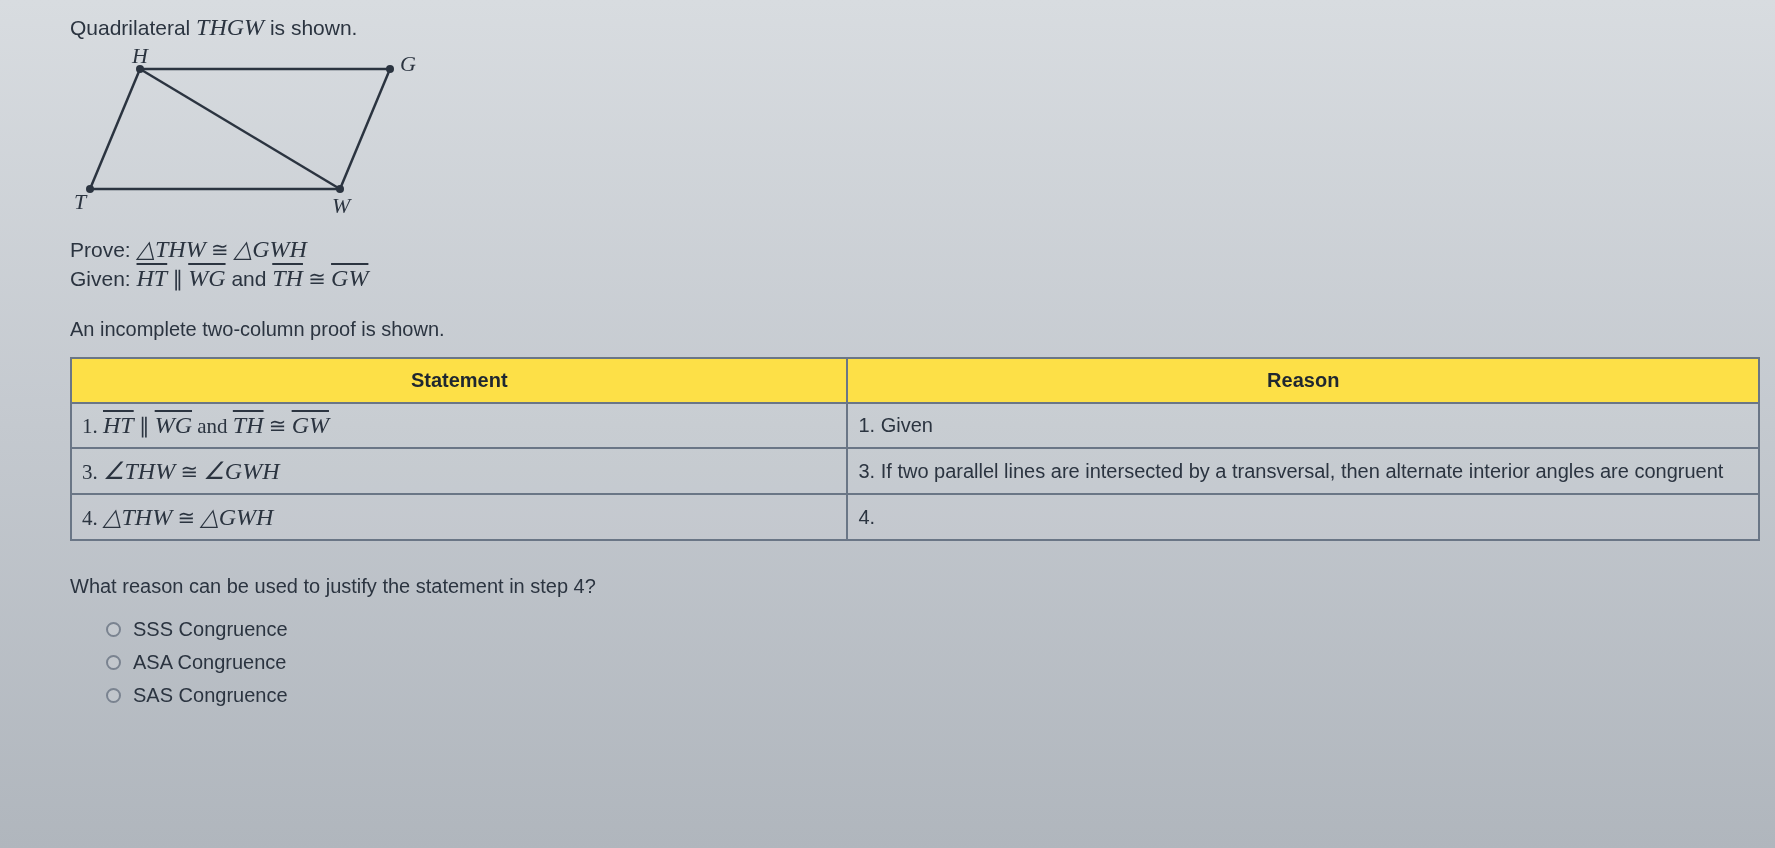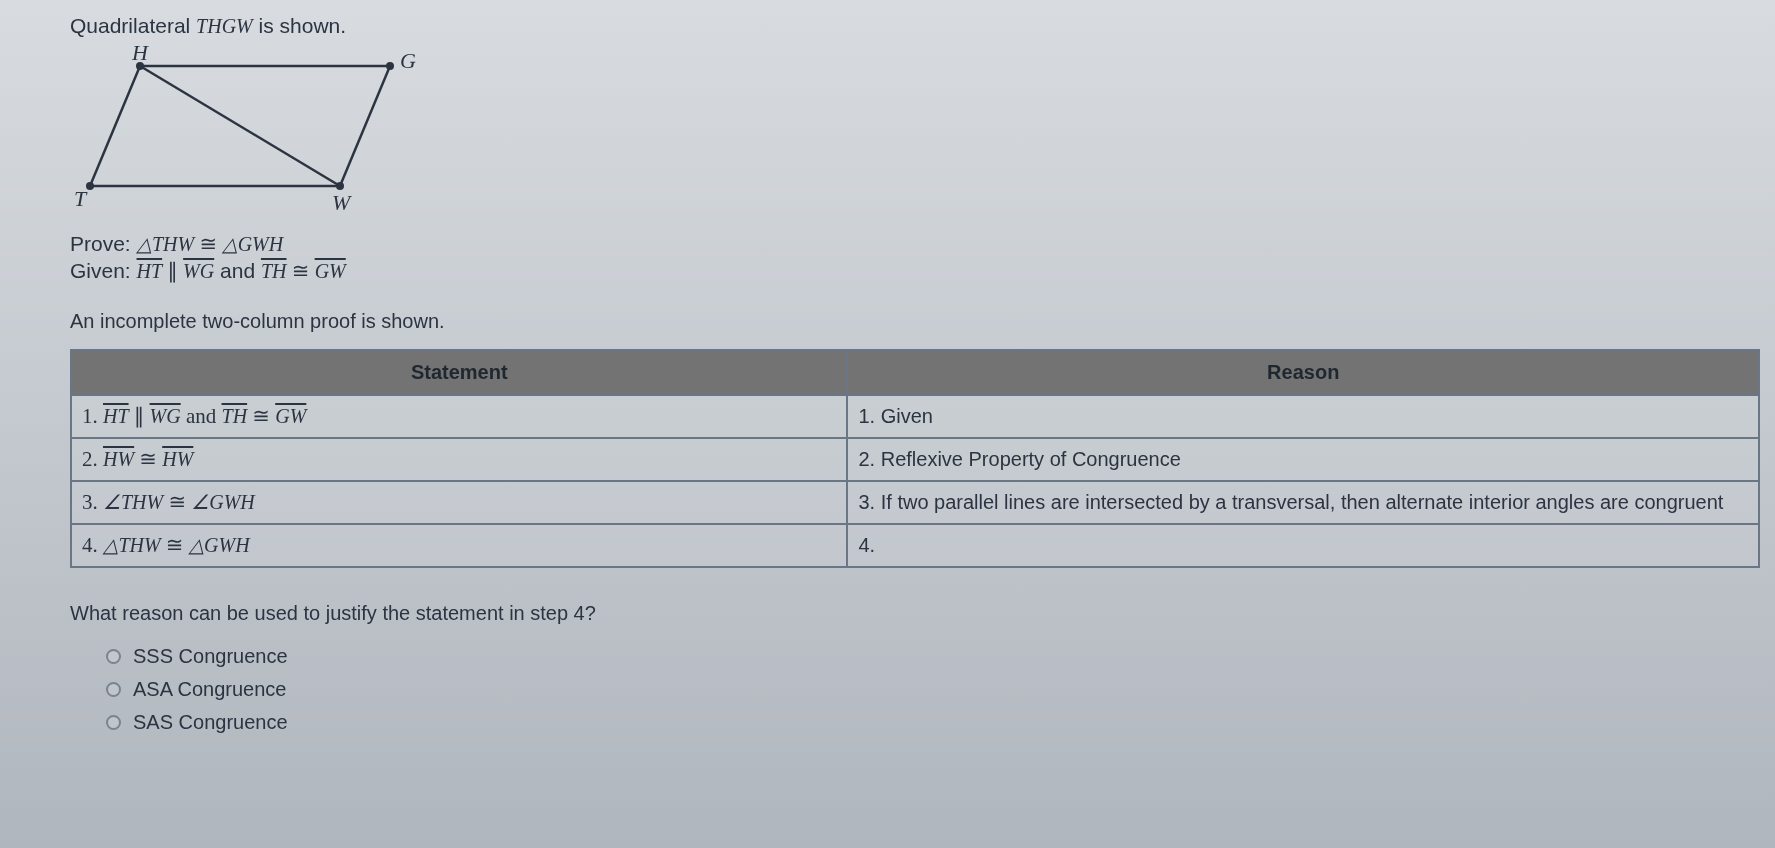--- a/index.html
+++ b/index.html
@@ -6,36 +6,36 @@
   body {
     font-family: Arial, Helvetica, sans-serif;
     background: linear-gradient(180deg, #d8dce0 0%, #c4c9cf 50%, #b0b6bd 100%);
     color: #2b3440;
     width: 1775px;
     min-height: 848px;
     padding: 10px 0 30px 70px;
     font-size: 20px;
   }
   .intro-line { margin: 4px 0 8px; font-size: 21px; }
-  .math-i { font-family: Georgia, 'Times New Roman', serif; font-style: italic; font-size: 20px; }
+  .math-i { font-family: Georgia, 'Times New Roman', serif; font-style: italic; font-size: 24px; }
   .math-rm { font-family: Georgia, 'Times New Roman', serif; font-style: normal; }
   .overline { text-decoration: overline; text-decoration-thickness: 1.5px; }
   .figure-wrap { position: relative; width: 360px; height: 170px; margin: 0 0 12px 0; }
   .vlabel { position: absolute; font-family: Georgia, 'Times New Roman', serif; font-style: italic; font-size: 22px; color: #2b3440; }
   .given-prove { margin: 16px 0 26px; font-size: 21px; }
   .given-prove div { margin: 2px 0; }
   .proof-intro { margin-bottom: 16px; font-size: 20px; }
   table.proof {
     border-collapse: collapse;
     width: 1690px;
     margin-bottom: 34px;
     font-size: 20px;
   }
   table.proof th {
-    background: #737373;
+    background: #fde047;
     border: 2px solid #6a7686;
     padding: 10px 8px;
     text-align: center;
     font-weight: bold;
     color: #1f2730;
     font-size: 20px;
   }
   table.proof td {
     border: 2px solid #6a7686;
     padding: 8px 10px;
@@ -105,26 +105,20 @@
   </thead>
   <tbody>
     <tr>
       <td class="stmt">
         <span class="math-rm">1. </span><span class="math-i overline">HT</span><span class="math-rm"> ∥ </span><span class="math-i overline">WG</span><span class="math-rm"> and </span><span class="math-i overline">TH</span><span class="math-rm"> ≅ </span><span class="math-i overline">GW</span>
       </td>
       <td>1. Given</td>
     </tr>
     <tr>
       <td class="stmt">
-        <span class="math-rm">2. </span><span class="math-i overline">HW</span><span class="math-rm"> ≅ </span><span class="math-i overline">HW</span>
-      </td>
-      <td>2. Reflexive Property of Congruence</td>
-    </tr>
-    <tr>
-      <td class="stmt">
         <span class="math-rm">3. </span><span class="math-i">∠THW</span><span class="math-rm"> ≅ </span><span class="math-i">∠GWH</span>
       </td>
       <td>3. If two parallel lines are intersected by a transversal, then alternate interior angles are congruent</td>
     </tr>
     <tr>
       <td class="stmt">
         <span class="math-rm">4. </span><span class="math-i">△THW</span><span class="math-rm"> ≅ </span><span class="math-i">△GWH</span>
       </td>
       <td>4.</td>
     </tr>

